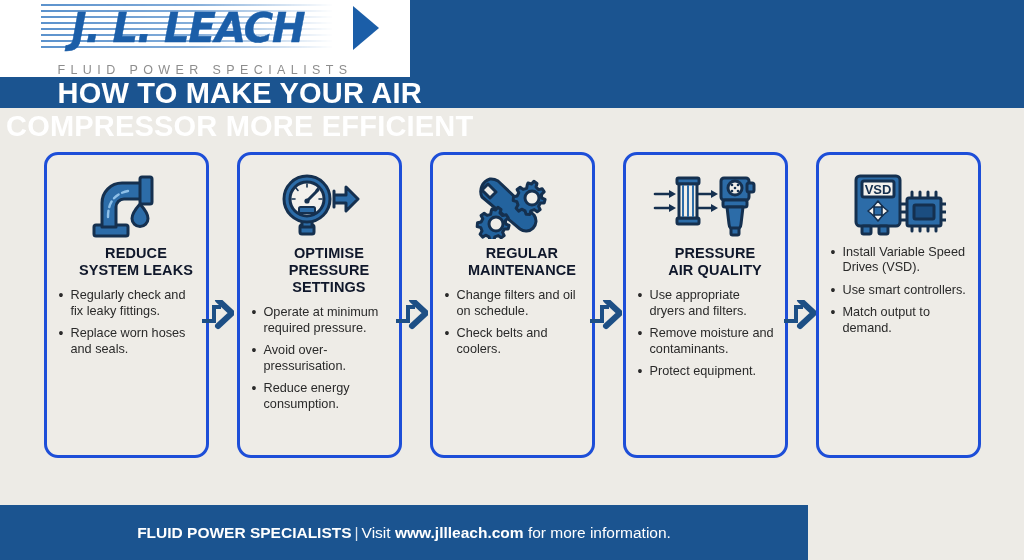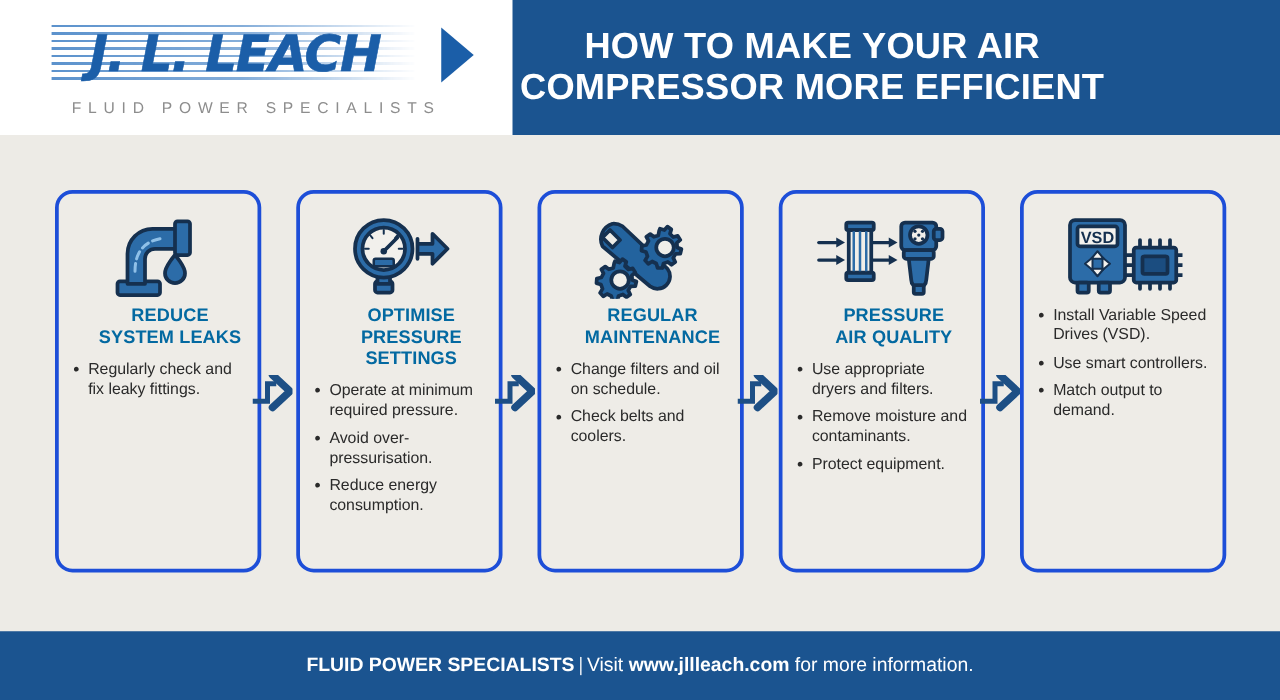--- a/index.html
+++ b/index.html
@@ -21,20 +21,21 @@
 
   
   .header {
     position: absolute;
     top: 0; left: 0;
     width: 1024px;
     height: 108px;
     background: #1b5490;
     display: flex;
     align-items: stretch;
+    flex-direction: column;
   }
 
   .logo-panel {
     width: 410px;
     height: 100%;
     background: #ffffff;
     display: flex;
     flex-direction: column;
     align-items: center;
     justify-content: center;
@@ -152,21 +153,21 @@
     align-items: center;
     justify-content: center;
     margin-bottom: 2px;
   }
 
   .card-title {
     font-family: "Liberation Sans", sans-serif;
     font-weight: bold;
     font-size: 14.5px;
     line-height: 1.18;
-    color: #0369a1;
+    color: #0f172a;
     text-align: center;
     margin-bottom: 9px;
     letter-spacing: .1px;
     margin-left: 20px;
   }
 
   .card-bullets {
     list-style: none;
     width: 100%;
     padding-left: 2px;
@@ -199,21 +200,21 @@
     height: 30px;
     z-index: 5;
   }
   .connector svg { display: block; }
 
   
   .footer {
     position: absolute;
     left: 0;
     bottom: 0;
-    width: 1024px;
+    width: 808px;
     height: 55px;
     background: #1b5490;
     display: flex;
     align-items: center;
     justify-content: center;
   }
 
   .footer-text {
     color: #ffffff;
     font-size: 15.5px;
@@ -260,20 +261,21 @@
           <path d="M22 44 Q22 22 42 18" fill="none" stroke="#8fc0e8" stroke-width="2.4" stroke-linecap="round" stroke-dasharray="6 4"></path>
           <path d="M54 31 C54 31 46 40 46 45.5 A8 8 0 0 0 62 45.5 C62 40 54 31 54 31 Z" fill="#2c6ca8" stroke="#15304f" stroke-width="3" stroke-linejoin="round"></path>
         </svg>
       </div>
       <div class="card-title">
         <div>REDUCE</div>
         <div>SYSTEM LEAKS</div>
       </div>
       <ul class="card-bullets">
         <li>Regularly check and fix leaky fittings.</li>
+        <li>Replace worn hoses and seals.</li>
       </ul>
     </div>
 
     <div class="card">
       <div class="card-icon">
         <svg width="82" height="66" viewBox="0 0 82 66">
           <g stroke="#15304f" stroke-width="3" stroke-linejoin="round">
             <rect x="22" y="52" width="14" height="9" rx="2" fill="#2c6ca8"></rect>
             <rect x="24" y="45" width="10" height="9" fill="#2c6ca8"></rect>
             <circle cx="29" cy="26" r="23" fill="#2c6ca8"></circle>

